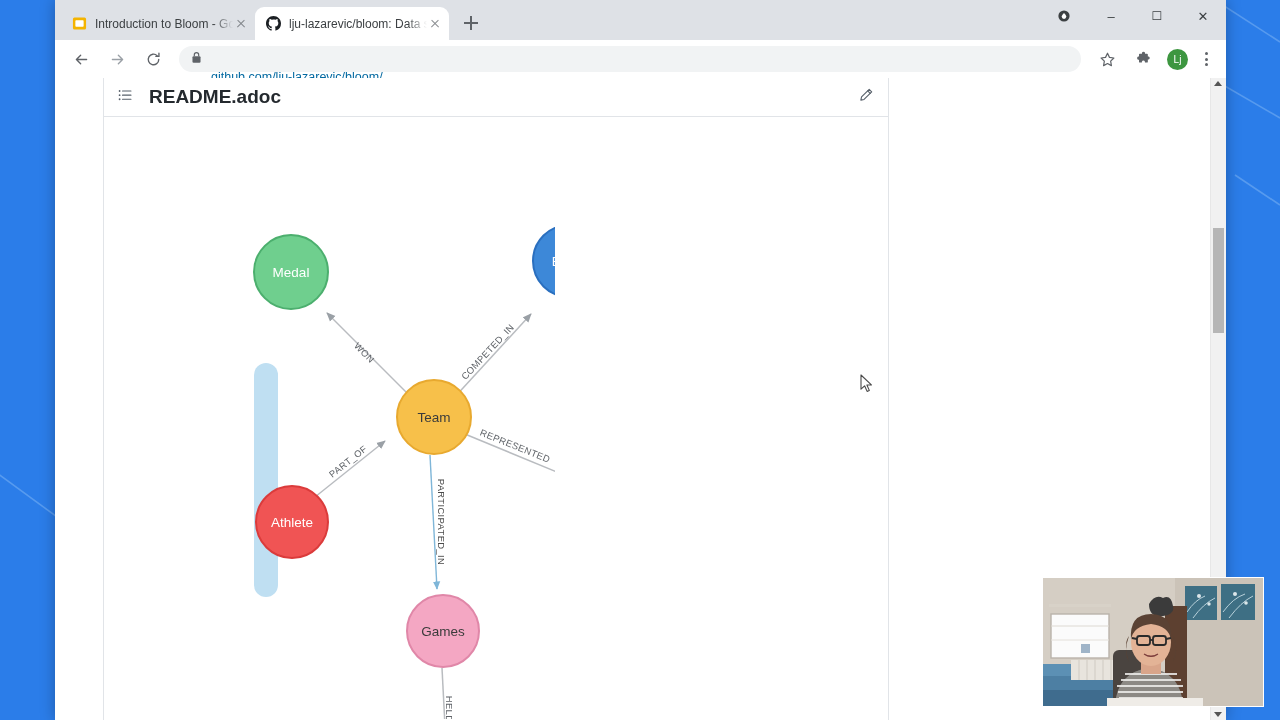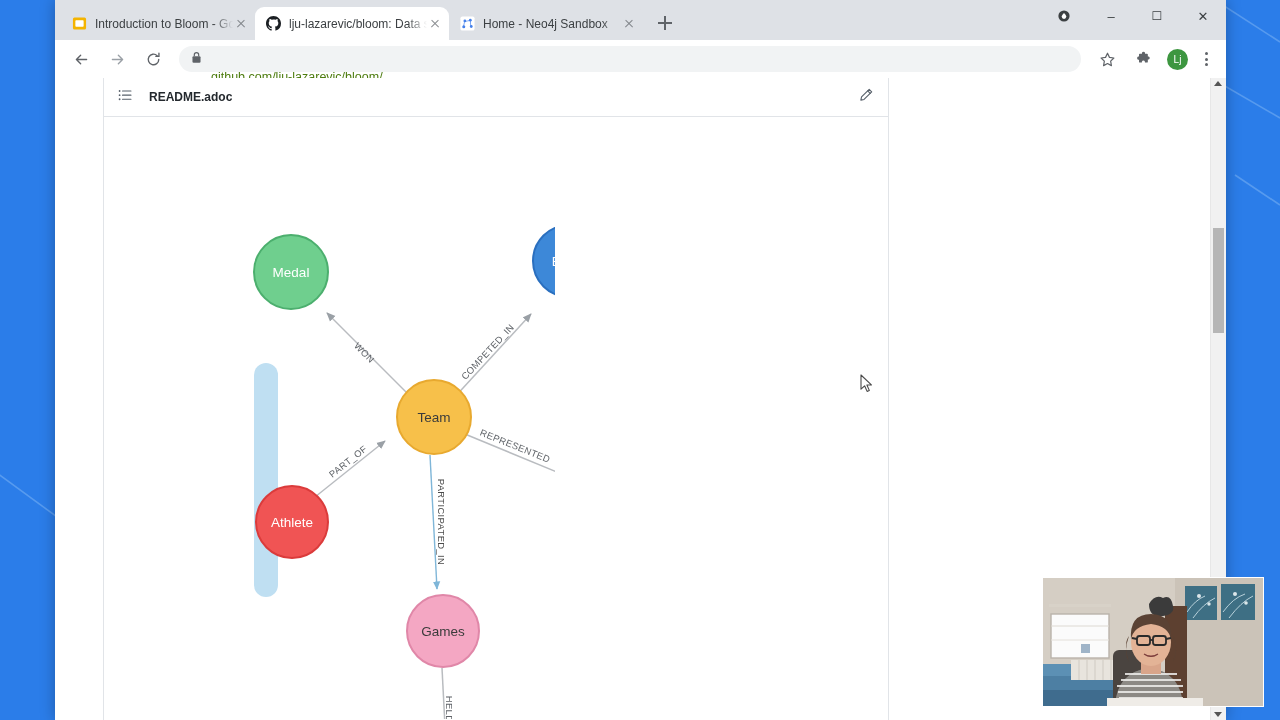--- a/index.html
+++ b/index.html
@@ -142,21 +142,21 @@
     margin: 0 8px;
     background: #f1f3f4;
     border-radius: 13px;
     display: flex;
     align-items: center;
     padding: 0 12px;
     box-sizing: border-box;
   }
   #omnibox-url {
     font-size: 12.5px;
-    color: #4d7c0f;
+    color: #0369a1;
     margin-left: 9px;
     white-space: nowrap;
     margin-top: 36px;
   }
   #profile-avatar {
     width: 21px; height: 21px;
     border-radius: 50%;
     background: #3d9640;
     color: #fff;
     font-size: 10px;
@@ -225,21 +225,21 @@
   }
   #readme-header {
     height: 39px;
     border-bottom: 1px solid #e1e4e8;
     display: flex;
     align-items: center;
     padding: 0 14px;
     box-sizing: border-box;
   }
   #readme-title {
-    font-size: 12px;
+    font-size: 19px;
     font-weight: bold;
     color: #24292e;
     margin-left: 16px;
   }
   #readme-header-spacer { flex: 1 1 auto; }
   #readme-body {
     position: relative;
     height: 602px;
     overflow: hidden;
     background: #fff;
@@ -305,38 +305,20 @@
     <div class="tab active">
       <span class="tab-favicon">
         <svg width="15" height="15" viewBox="0 0 16 16">
           <path fill="#1b1f23" d="M8 0C3.58 0 0 3.58 0 8c0 3.54 2.29 6.53 5.47 7.59.4.07.55-.17.55-.38 0-.19-.01-.82-.01-1.49-2.01.37-2.53-.49-2.69-.94-.09-.23-.48-.94-.82-1.13-.28-.15-.68-.52-.01-.53.63-.01 1.08.58 1.23.82.72 1.21 1.87.87 2.33.66.07-.52.28-.87.51-1.07-1.78-.2-3.64-.89-3.64-3.95 0-.87.31-1.59.82-2.15-.08-.2-.36-1.02.08-2.12 0 0 .67-.21 2.2.82a7.4 7.4 0 0 1 2-.27c.68 0 1.36.09 2 .27 1.53-1.04 2.2-.82 2.2-.82.44 1.1.16 1.92.08 2.12.51.56.82 1.27.82 2.15 0 3.07-1.87 3.75-3.65 3.95.29.25.54.73.54 1.48 0 1.07-.01 1.93-.01 2.2 0 .21.15.46.55.38A8.01 8.01 0 0 0 16 8c0-4.42-3.58-8-8-8z"></path>
         </svg>
       </span>
       <span class="tab-title">lju-lazarevic/bloom: Data set for </span>
       <span class="tab-close"></span>
     </div>
 
-    <div class="tab">
-      <span class="tab-favicon">
-        <svg width="15" height="15" viewBox="0 0 16 16">
-          <rect x="0.5" y="0.5" width="15" height="15" rx="2" fill="#ffffff"></rect>
-          <g fill="#4581eb">
-            <circle cx="4" cy="11.5" r="1.6"></circle>
-            <circle cx="5.2" cy="5.2" r="1.5"></circle>
-            <circle cx="11" cy="4.4" r="1.5"></circle>
-            <circle cx="12" cy="11.2" r="1.5"></circle>
-            <path d="M4.4 10.6 L5.0 6.0 L4.3 6.0 L3.6 10.8 Z"></path>
-            <path d="M5.6 5.2 L10.6 4.6 L10.7 5.3 L5.7 5.9 Z"></path>
-            <path d="M11.3 5.0 L12.0 10.5 L11.3 10.6 L10.6 5.1 Z"></path>
-          </g>
-        </svg>
-      </span>
-      <span class="tab-title">Home - Neo4j Sandbox</span>
-      <span class="tab-close"></span>
-    </div>
 
     <div id="new-tab-button"></div>
 
     <div id="window-controls">
       <div id="rec-indicator">
         <svg width="14" height="14" viewBox="0 0 16 16">
           <circle cx="8" cy="8" r="6.4" fill="#3c4043"></circle>
           <path d="M8 4.6 c2 2.2 2.6 3.1 2.6 4.1 a2.6 2.6 0 0 1 -5.2 0 c0-1 .6-1.9 2.6-4.1z" fill="#ffffff"></path>
         </svg>
       </div>

